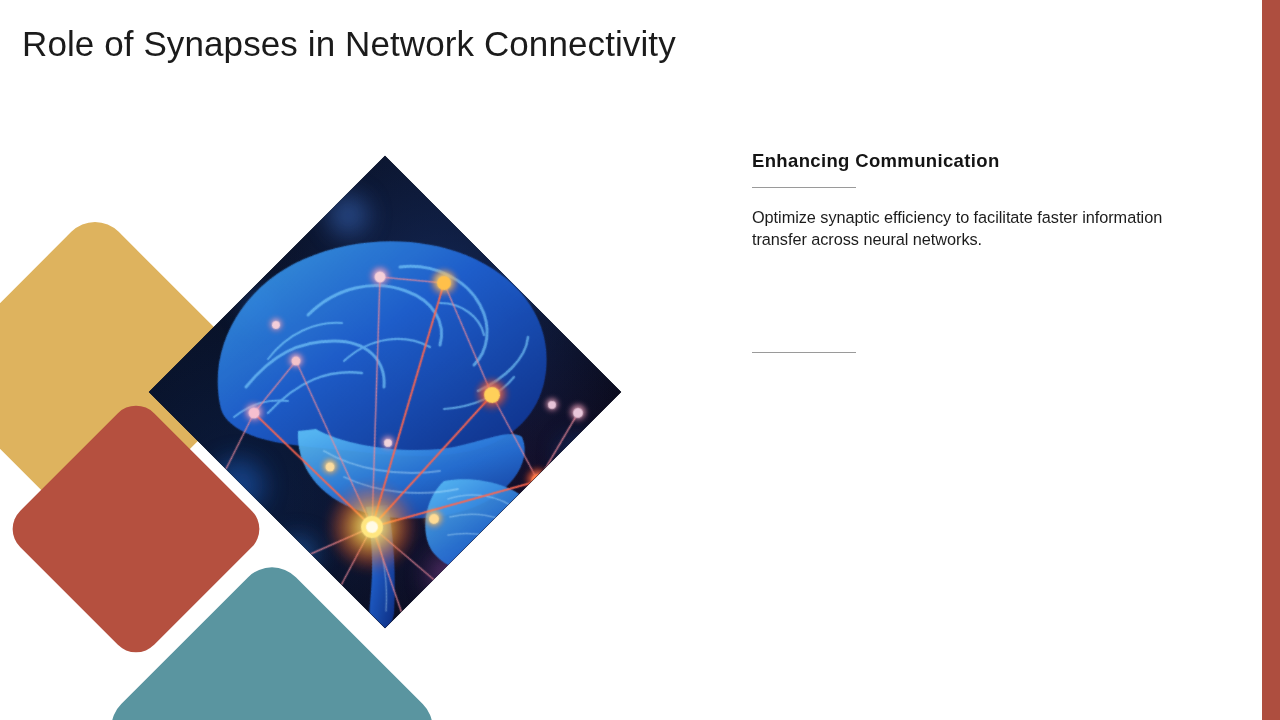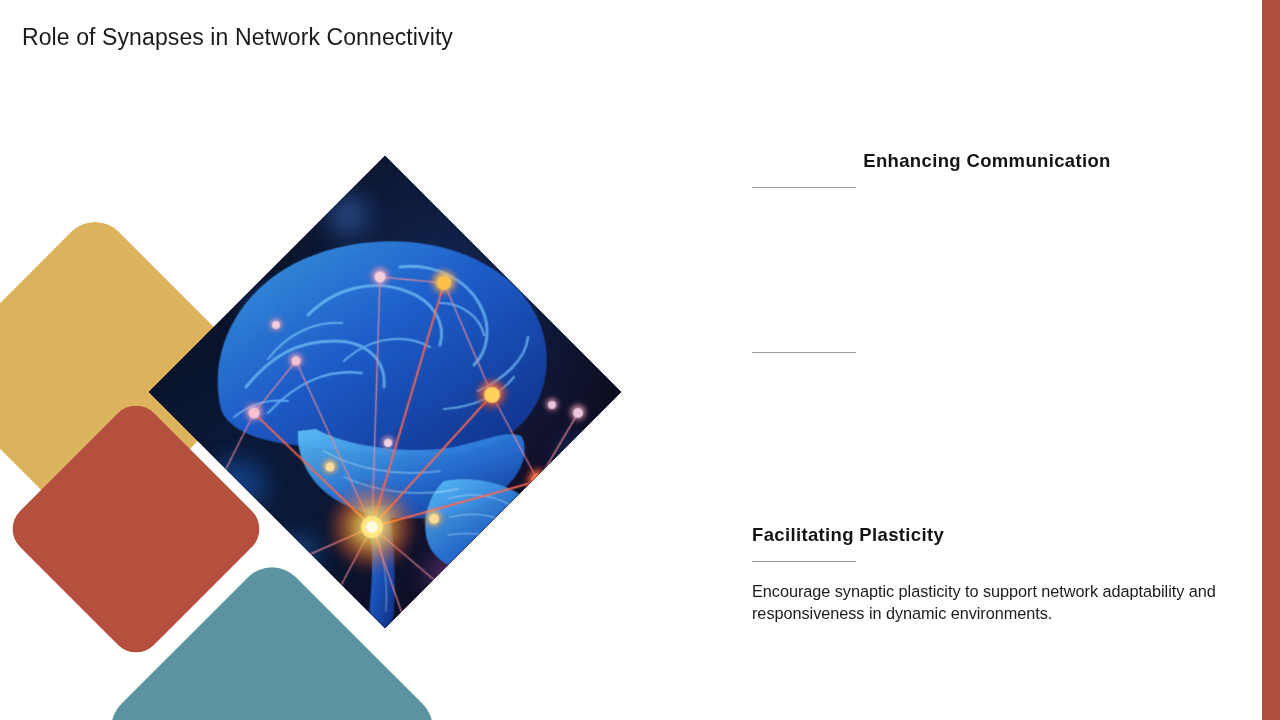--- a/index.html
+++ b/index.html
@@ -14,21 +14,21 @@
     width:1280px; height:720px;
     background:#FFFFFF;
     overflow:hidden;
   }
 
   
   .slide-title {
     position:absolute;
     left:22px; top:24px;
     font-family:"Liberation Sans", sans-serif;
-    font-size:23px;
+    font-size:35px;
     font-weight:300;
     letter-spacing:0.1px;
     color:#1B1B1B;
     white-space:nowrap;
   }
 
   
   .right-bar {
     position:absolute;
     right:0; top:0;
@@ -89,21 +89,21 @@
   }
   .diamond-inner svg { position:absolute; left:0; top:0; }
 
   
   .content-col {
     position:absolute;
     left:752px; top:0;
     width:480px; height:720px;
   }
   .block { position:absolute; left:0; width:470px; }
-  .block-1 { top:150px;text-align:center; }
+  .block-1 { top:150px; }
   .block-2 { top:337px; }
   .block-3 { top:524px; }
 
   .block-heading {
     font-family:"Liberation Sans", sans-serif;
     font-size:18.5px;
     font-weight:bold;
     letter-spacing:0.35px;
     color:#141414;
     line-height:1.2;
@@ -303,26 +303,22 @@
     </div>
   </div>
 
   <div class="right-bar"></div>
 
   <div class="content-col">
 
     <div class="block block-1">
       <div class="block-heading">Enhancing Communication</div>
       <div class="block-divider"></div>
+      <div class="block-body">Optimize synaptic efficiency to facilitate faster information transfer across neural networks.</div>
     </div>
 
     <div class="block block-2">
       <div class="block-divider"></div>
     </div>
 
-    <div class="block block-3">
-      <div class="block-heading">Facilitating Plasticity</div>
-      <div class="block-divider"></div>
-      <div class="block-body">Encourage synaptic plasticity to support network adaptability and responsiveness in dynamic environments.</div>
-    </div>
 
   </div>
 </div>
 
 </body></html>

